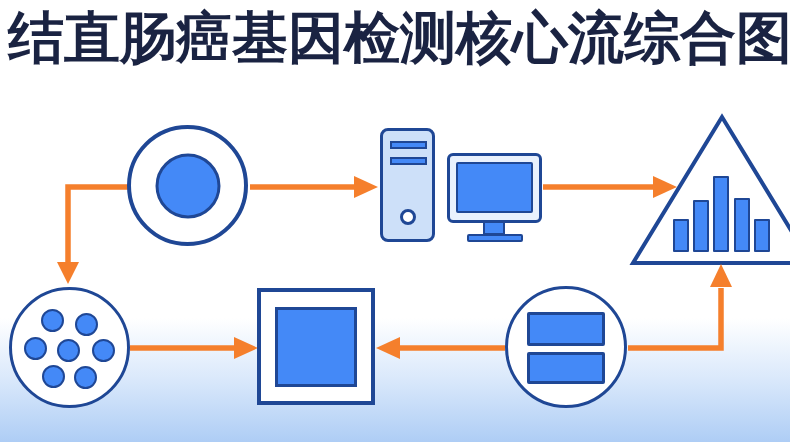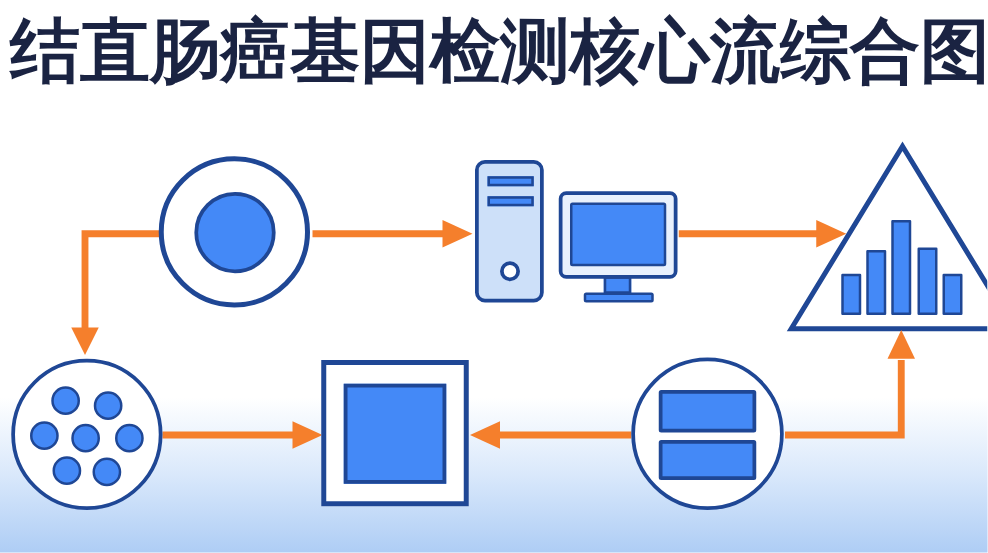--- a/index.html
+++ b/index.html
@@ -3,21 +3,21 @@
 <meta charset="utf-8">
 <style>
   html,body { margin:0; padding:0; }
   :root {
     --bg_top:#ffffff; --bg_bottom:#aecdf5; --title_color:#1a2342;
     --outline:#1f4795; --shape_fill:#4489f7; --tower_fill:#cde0f9;
     --panel_fill:#e9f1fd; --arrow:#f57f2c;
   }
   .canvas {
     position:relative; width:790px; height:442px; overflow:hidden;
-    font-family:Liberation Serif, serif;
+    font-family:Liberation Mono, monospace;
     background:linear-gradient(to bottom,
       var(--bg_top) 0%, var(--bg_top) 72%,
       #d9e8fb 86%, var(--bg_bottom) 100%);
   }
   .title {
     position:absolute; left:8px; top:12px; font-size:56px; font-weight:800;
     letter-spacing:0; white-space:nowrap; color:var(--title_color); line-height:1.1;
   }
   .overlay { position:absolute; left:0; top:0; pointer-events:none; }
   .node { position:absolute; box-sizing:border-box; }

